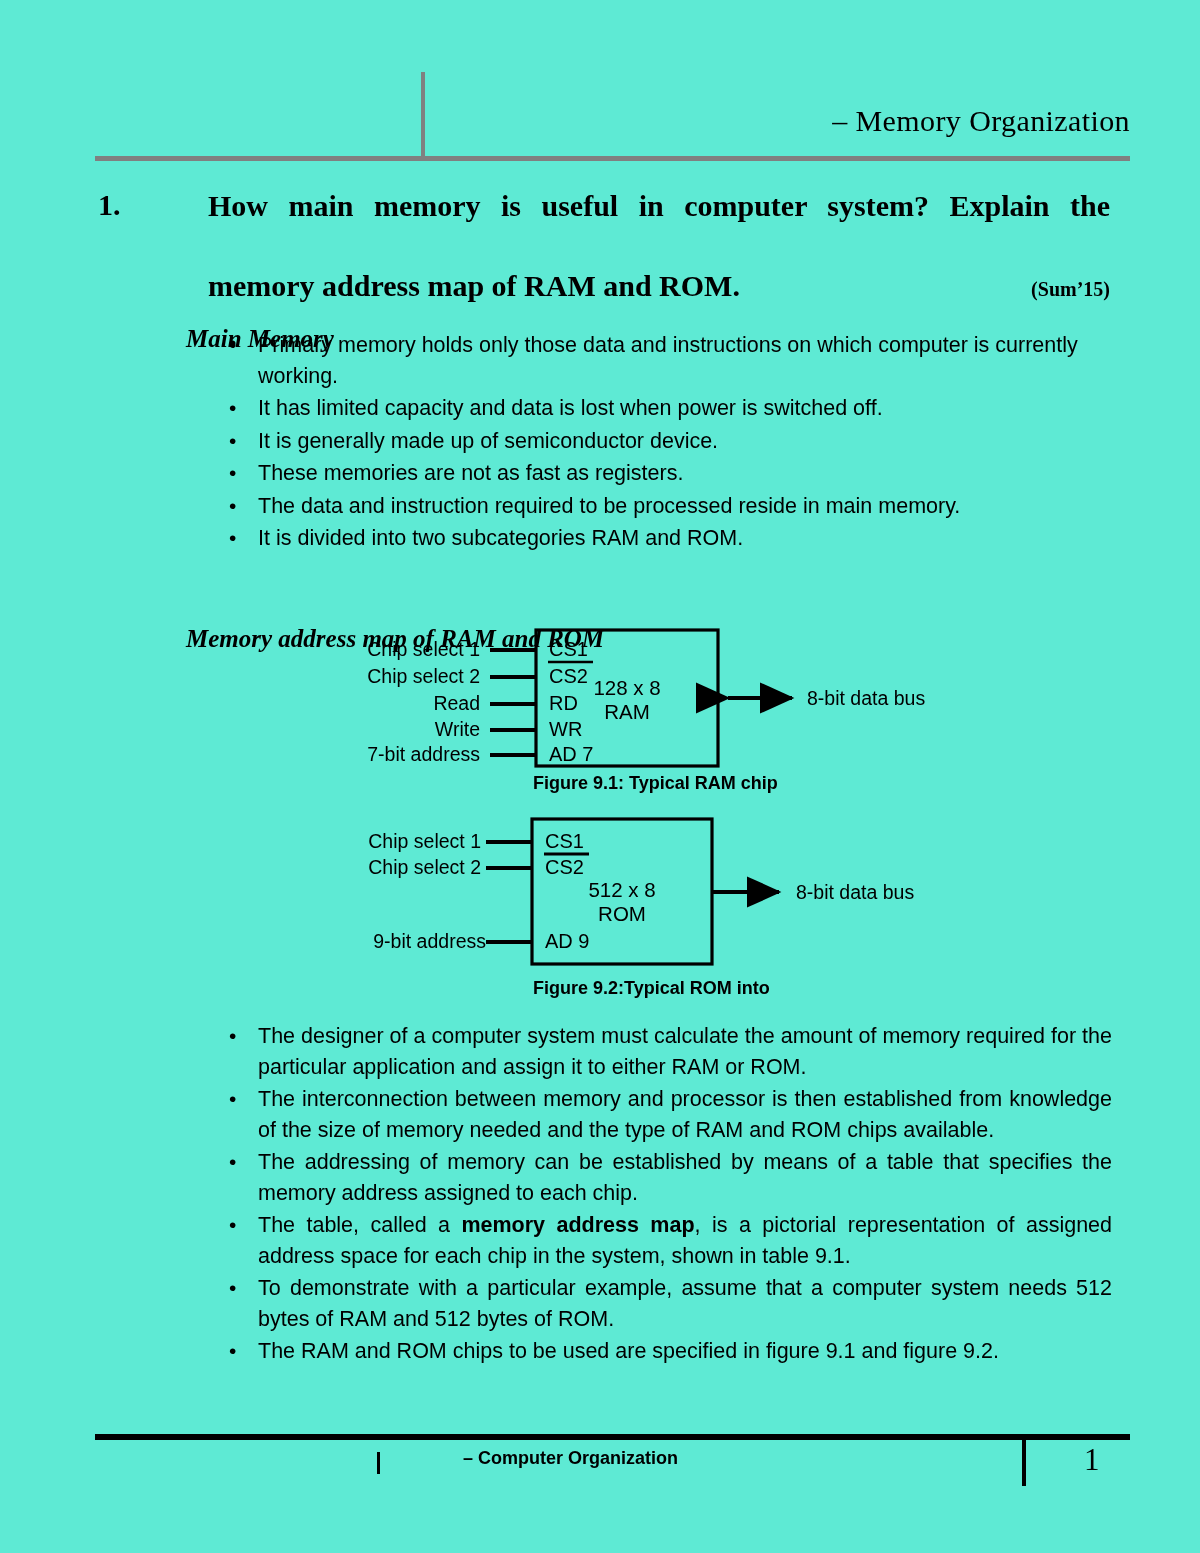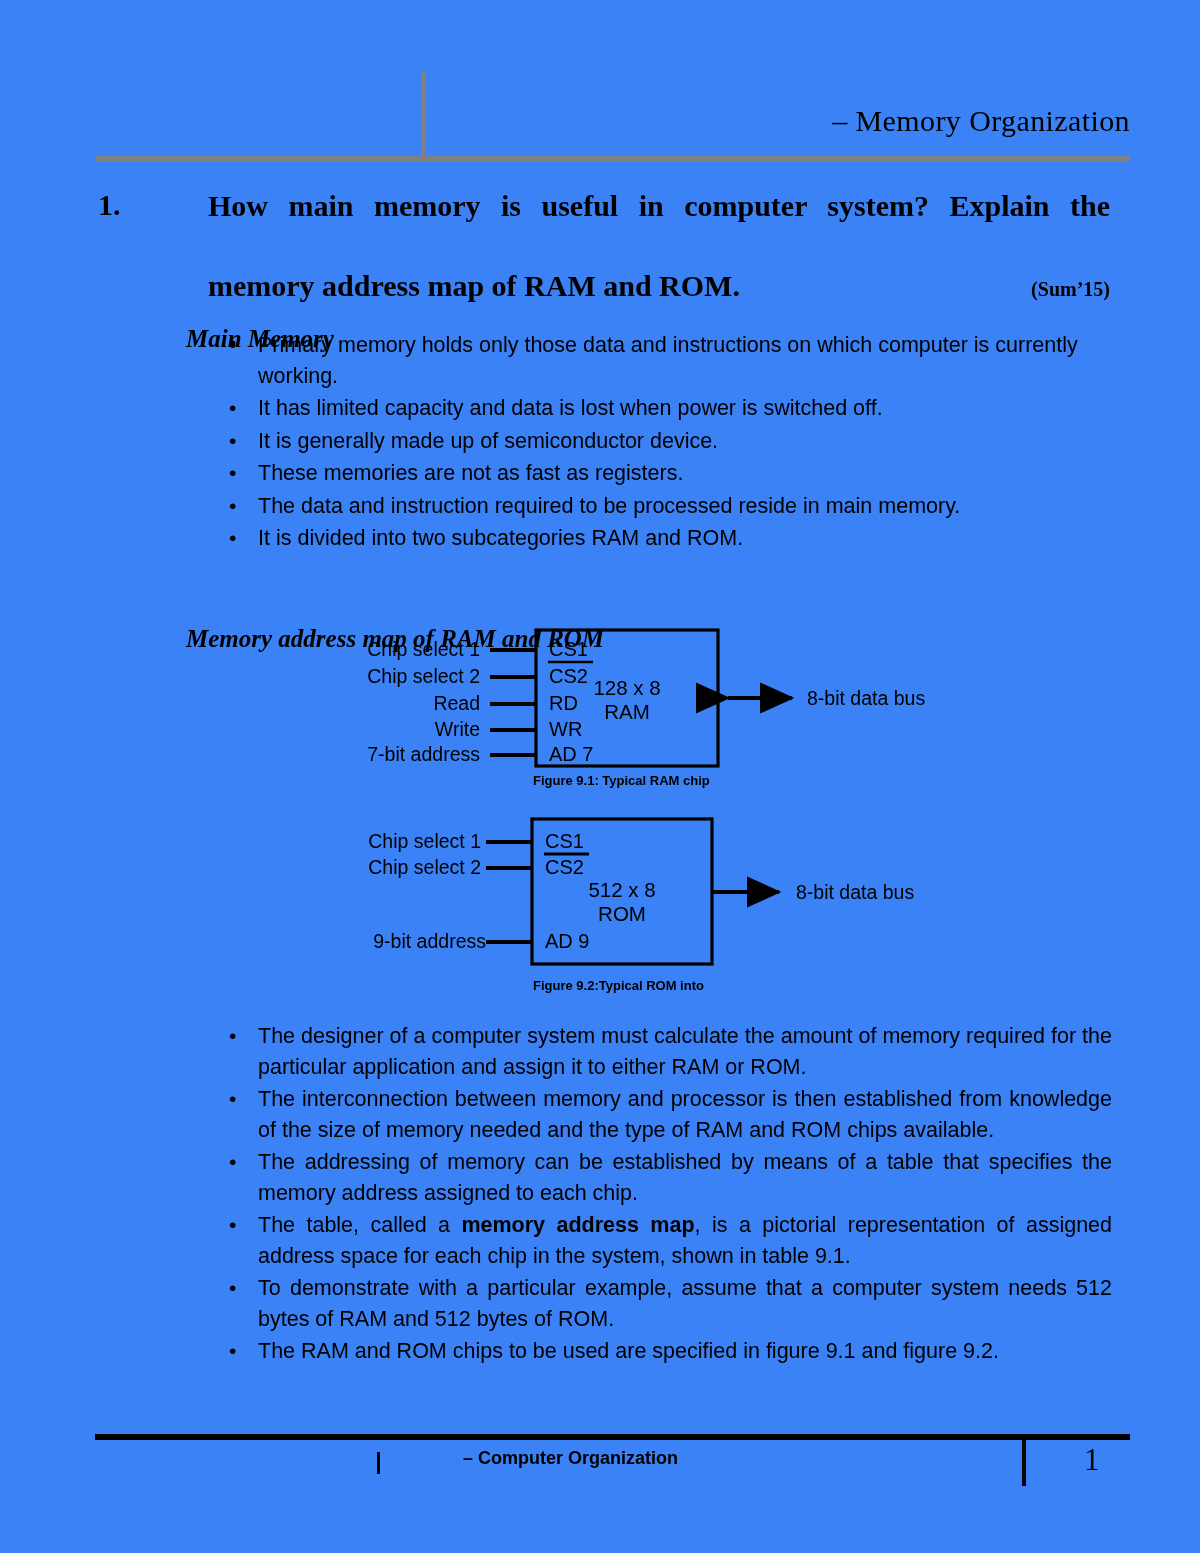--- a/index.html
+++ b/index.html
@@ -4,21 +4,21 @@
 <style>
   html, body {
     margin: 0;
     padding: 0;
     background: #ffffff;
   }
   .page {
     position: relative;
     width: 1200px;
     height: 1553px;
-    background: #3b82f6;
+    background: #5eead4;
     overflow: hidden;
     font-family: "Liberation Serif", serif;
     color: #000000;
   }
 
   
   .header {
     position: absolute;
     left: 95px;
     top: 60px;
@@ -134,21 +134,21 @@
   
   .diagram {
     position: absolute;
   }
   #ram-figure { left: 355px; top: 620px; width: 600px; height: 175px; }
   #rom-figure { left: 355px; top: 812px; width: 600px; height: 185px; }
 
   .fig-caption {
     position: absolute;
     font-family: "Liberation Sans", sans-serif;
-    font-size: 13px;
+    font-size: 18px;
     font-weight: bold;
     white-space: nowrap;
     color: #000;
   }
   #ram-caption { left: 533px; top: 773px; }
   #rom-caption { left: 533px; top: 978px; }
 
   svg text {
     font-family: "Liberation Sans", sans-serif;
     fill: #000;

